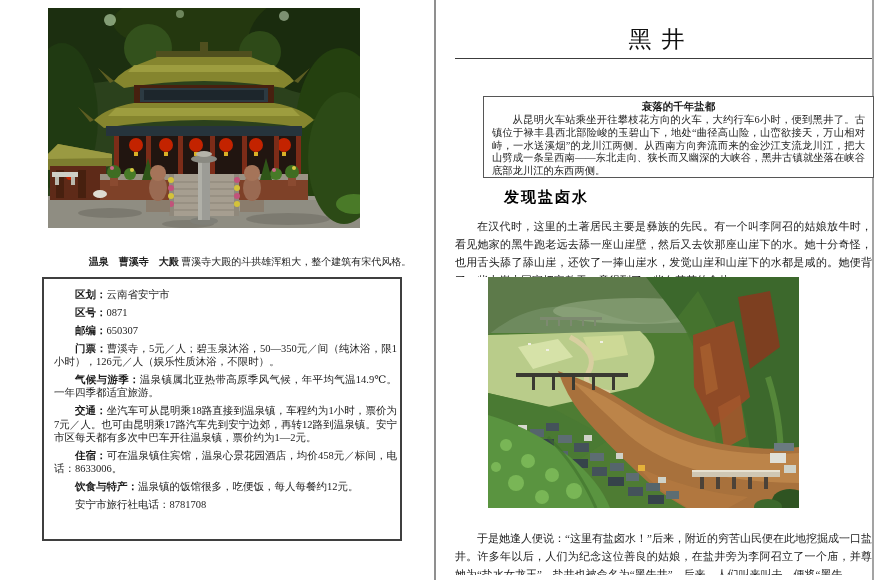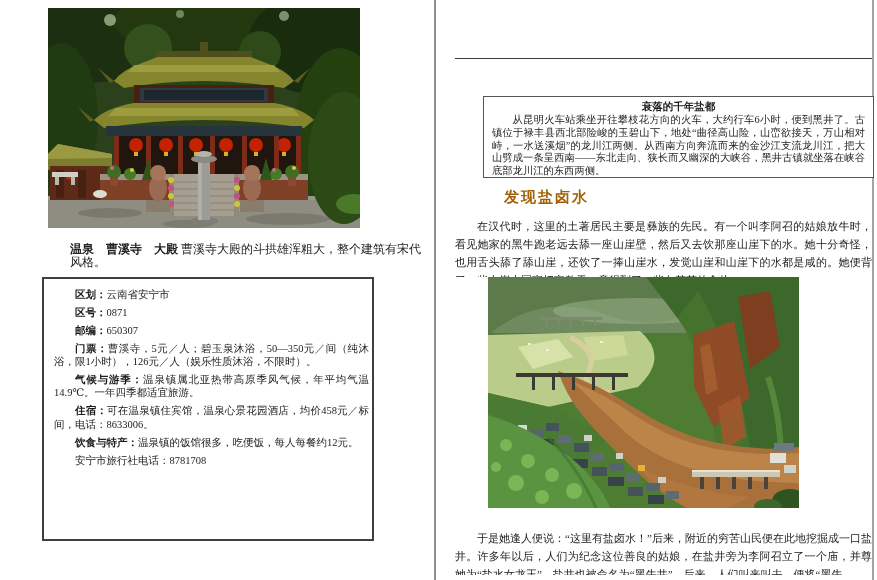--- a/index.html
+++ b/index.html
@@ -10,26 +10,26 @@
   }
   #stage{position:relative;width:877px;height:580px;background:#fff;}
   .abs{position:absolute;}
 
   
   .page-divider{left:434px;top:0;width:2px;height:580px;background:#8f8f8f;}
   .right-edge{left:872px;top:0;width:2px;height:580px;background:#a3a3a3;}
 
   
   .photo1{left:48px;top:8px;width:312px;height:220px;overflow:hidden;}
-  .caption{font-size:12px;line-height:13px;color:#222;}
+  .caption{font-size:10px;line-height:13px;text-align:center;color:#222;margin-top:12px;}
   .caption .cap-bold{font-weight:bold;}
   .caption1{left:70px;top:243px;width:360px;}
 
   .info-box{
-    left:42px;top:277px;width:332px;height:264px;
+    left:42px;top:277px;width:360px;height:264px;
     border:2px solid #3f3f3f;box-sizing:border-box;
     padding:9px 3px 4px 10px;background:#fff;
   }
   .info-entry{
     margin:0 0 4.5px 0;font-size:10.5px;line-height:13.4px;
     text-indent:2em;text-align:justify;
   }
   .info-entry .lbl{font-weight:bold;}
 
   
@@ -40,21 +40,21 @@
   .title-rule{left:455px;top:58px;width:417px;height:1px;background:#3c3c3c;}
 
   .intro-box{
     left:483px;top:96px;width:391px;height:82px;
     border:1.5px solid #565656;box-sizing:border-box;
     padding:3px 8px 2px 8px;background:#fff;overflow:hidden;
   }
   .intro-title{text-align:center;font-weight:bold;font-size:10.5px;line-height:14px;}
   .intro-body{font-size:10.3px;line-height:12.8px;text-indent:2em;text-align:justify;}
 
-  .section-heading{left:504px;top:188px;font-size:15px;font-weight:bold;letter-spacing:2px;color:#a16207;}
+  .section-heading{left:504px;top:188px;font-size:15px;font-weight:bold;letter-spacing:2px;color:#000000;}
 
   .para{left:455px;width:417px;font-size:11px;line-height:18px;text-indent:2em;text-align:justify;}
   .para1{top:217px;height:60px;overflow:hidden;}
   .para2{top:529px;height:46px;overflow:hidden;}
 
   .photo2{left:488px;top:277px;width:311px;height:231px;overflow:hidden;}
   .caption2{left:450px;top:513px;width:412px;}
 
   svg{display:block;}
 </style>
@@ -204,28 +204,30 @@
     <span class="cap-bold">温泉　曹溪寺　大殿</span>
     <span>曹溪寺大殿的斗拱雄浑粗大，整个建筑有宋代风格。</span>
   </div>
 
   <div class="abs info-box">
     <p class="info-entry"><span class="lbl">区划：</span><span>云南省安宁市</span></p>
     <p class="info-entry"><span class="lbl">区号：</span><span>0871</span></p>
     <p class="info-entry"><span class="lbl">邮编：</span><span>650307</span></p>
     <p class="info-entry"><span class="lbl">门票：</span><span>曹溪寺，5元／人；碧玉泉沐浴，50—350元／间（纯沐浴，限1小时），126元／人（娱乐性质沐浴，不限时）。</span></p>
     <p class="info-entry"><span class="lbl">气候与游季：</span><span>温泉镇属北亚热带高原季风气候，年平均气温14.9℃。一年四季都适宜旅游。</span></p>
+    <p class="info-entry"><span class="lbl">交通：</span><span>坐汽车可从昆明乘18路直接到温泉镇，车程约为1小时，票价为7元／人。也可由昆明乘17路汽车先到安宁边郊，再转12路到温泉镇。安宁市区每天都有多次中巴车开往温泉镇，票价约为1—2元。</span></p>
     <p class="info-entry"><span class="lbl">住宿：</span><span>可在温泉镇住宾馆，温泉心景花园酒店，均价458元／标间，电话：8633006。</span></p>
     <p class="info-entry"><span class="lbl">饮食与特产：</span><span>温泉镇的饭馆很多，吃便饭，每人每餐约12元。</span></p>
     <p class="info-entry"><span class="lbl"></span><span>安宁市旅行社电话：8781708</span></p>
   </div>
 
   <div class="abs page-divider"></div>
   <div class="abs right-edge"></div>
 
+  <div class="abs page-title">黑井</div>
   <div class="abs title-rule"></div>
 
   <div class="abs intro-box">
     <div class="intro-title">衰落的千年盐都</div>
     <div class="intro-body">从昆明火车站乘坐开往攀枝花方向的火车，大约行车6小时，便到黑井了。古镇位于禄丰县西北部险峻的玉碧山下，地处“曲径高山险，山峦欲接天，万山相对峙，一水送溪烟”的龙川江两侧。从西南方向奔流而来的金沙江支流龙川江，把大山劈成一条呈西南——东北走向、狭长而又幽深的大峡谷，黑井古镇就坐落在峡谷底部龙川江的东西两侧。</div>
   </div>
 
   <div class="abs section-heading">发现盐卤水</div>
 
   <div class="abs para para1">在汉代时，这里的土著居民主要是彝族的先民。有一个叫李阿召的姑娘放牛时，看见她家的黑牛跑老远去舔一座山崖壁，然后又去饮那座山崖下的水。她十分奇怪，也用舌头舔了舔山崖，还饮了一捧山崖水，发觉山崖和山崖下的水都是咸的。她便背了一些山崖水回家把它熬干，竟得到了一些白花花的食盐。</div>

